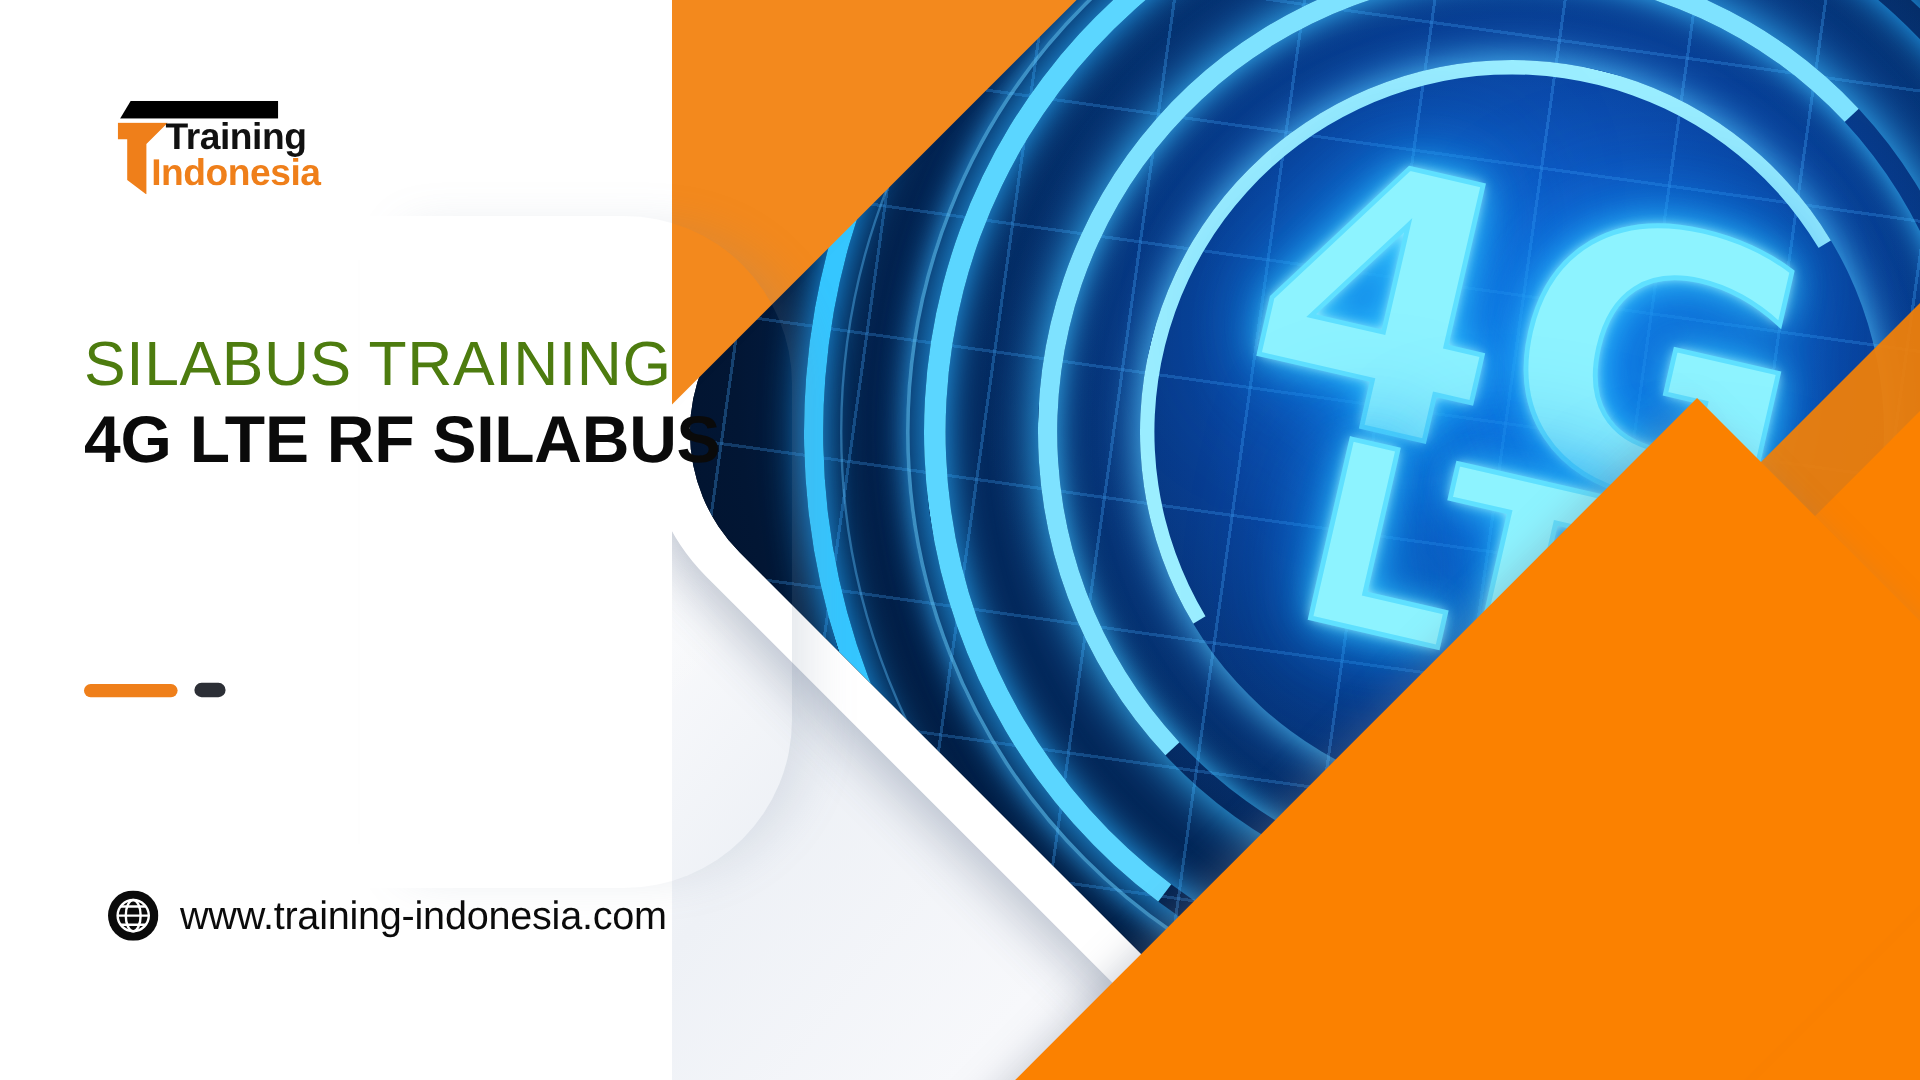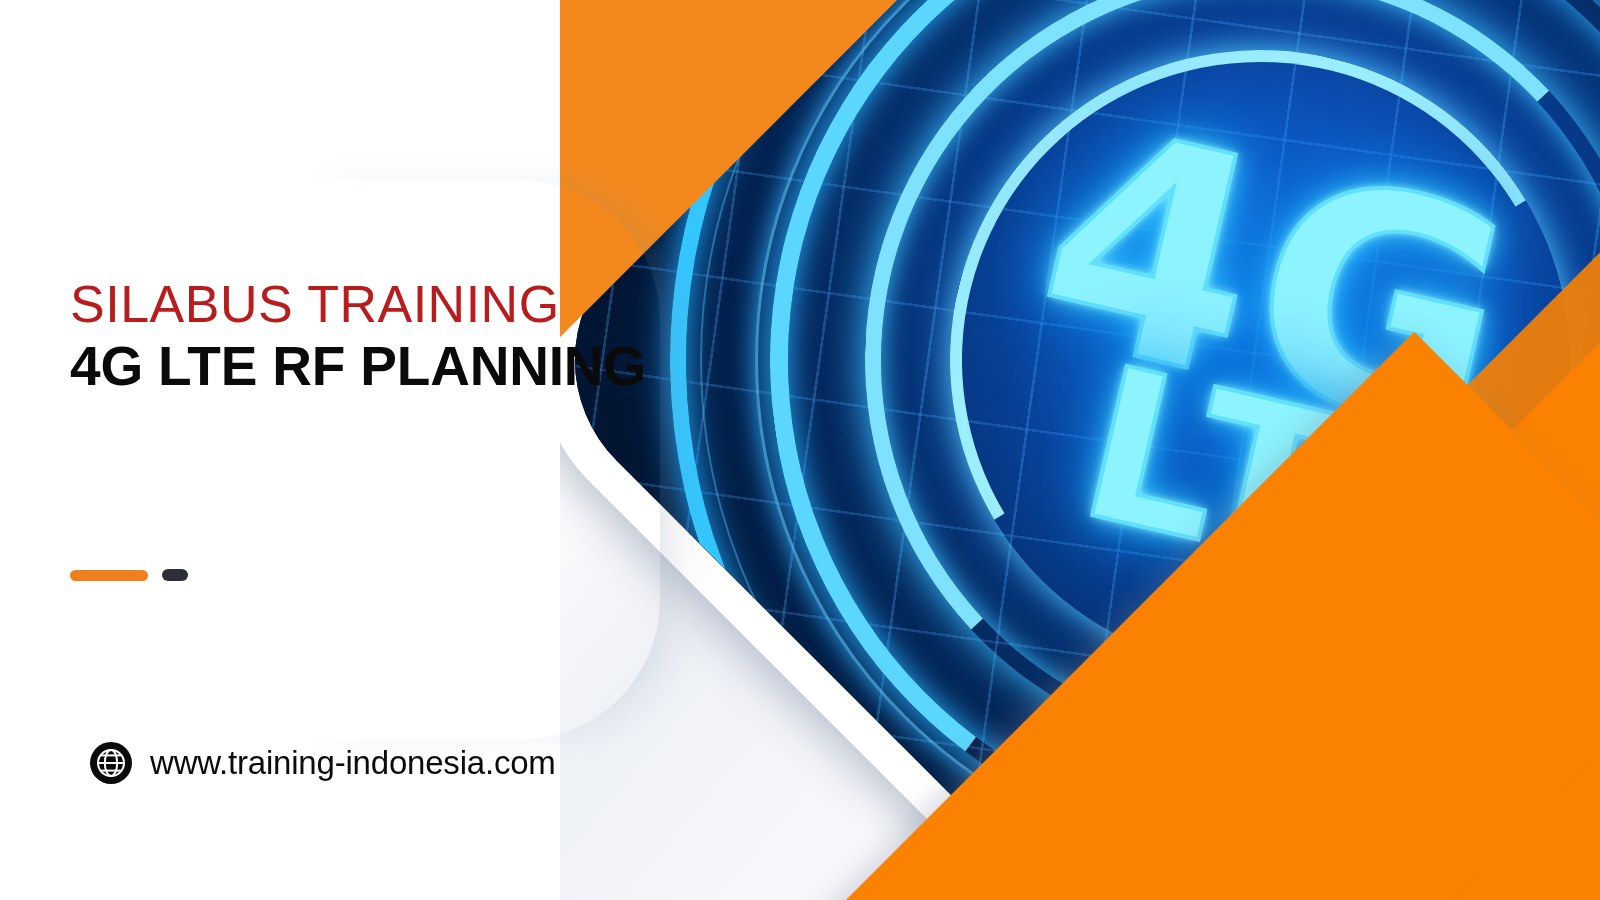--- a/index.html
+++ b/index.html
@@ -236,21 +236,21 @@
     font-size:31px; font-weight:bold; color:#ef7f1a;
     letter-spacing:-.4px;
   }
 
   
   .headline { position:absolute; left:70px; top:278px; }
   .h-line1 {
     font-size:52px;
     font-weight:500;
     letter-spacing:.5px;
-    color:#b91c1c;
+    color:#4d7c0f;
     line-height:1.02;
   }
   .h-line2 {
     font-size:55px;
     font-weight:bold;
     letter-spacing:-.2px;
     color:#0a0a0a;
     line-height:1.08;
     margin-top:6px;
   }
@@ -298,24 +298,30 @@
   <div class="band band-top-front"></div>
   <div class="band band-overlay"></div>
   <div class="band band-overlay-2"></div>
   <div class="band band-bottom-right"></div>
   <div class="band band-bottom-mid"></div>
 
   <div class="chevron"></div>
   <div class="chevron-b"></div>
   <div class="chevron-shadow"></div>
 
+  <div class="logo">
+    <div class="logo-bar"></div>
+    <div class="logo-flag2"></div>
+    <div class="logo-t1">Training</div>
+    <div class="logo-t2">Indonesia</div>
+  </div>
 
   <div class="headline">
     <div class="h-line1">SILABUS TRAINING</div>
-    <div class="h-line2">4G LTE RF PLANNING</div>
+    <div class="h-line2">4G LTE RF SILABUS</div>
   </div>
 
   <div class="dashes">
     <span class="dash-long"></span>
     <span class="dash-short"></span>
   </div>
 
   <div class="website">
     <span>
       <svg class="globe" viewBox="0 0 42 42" xmlns="http://www.w3.org/2000/svg">

